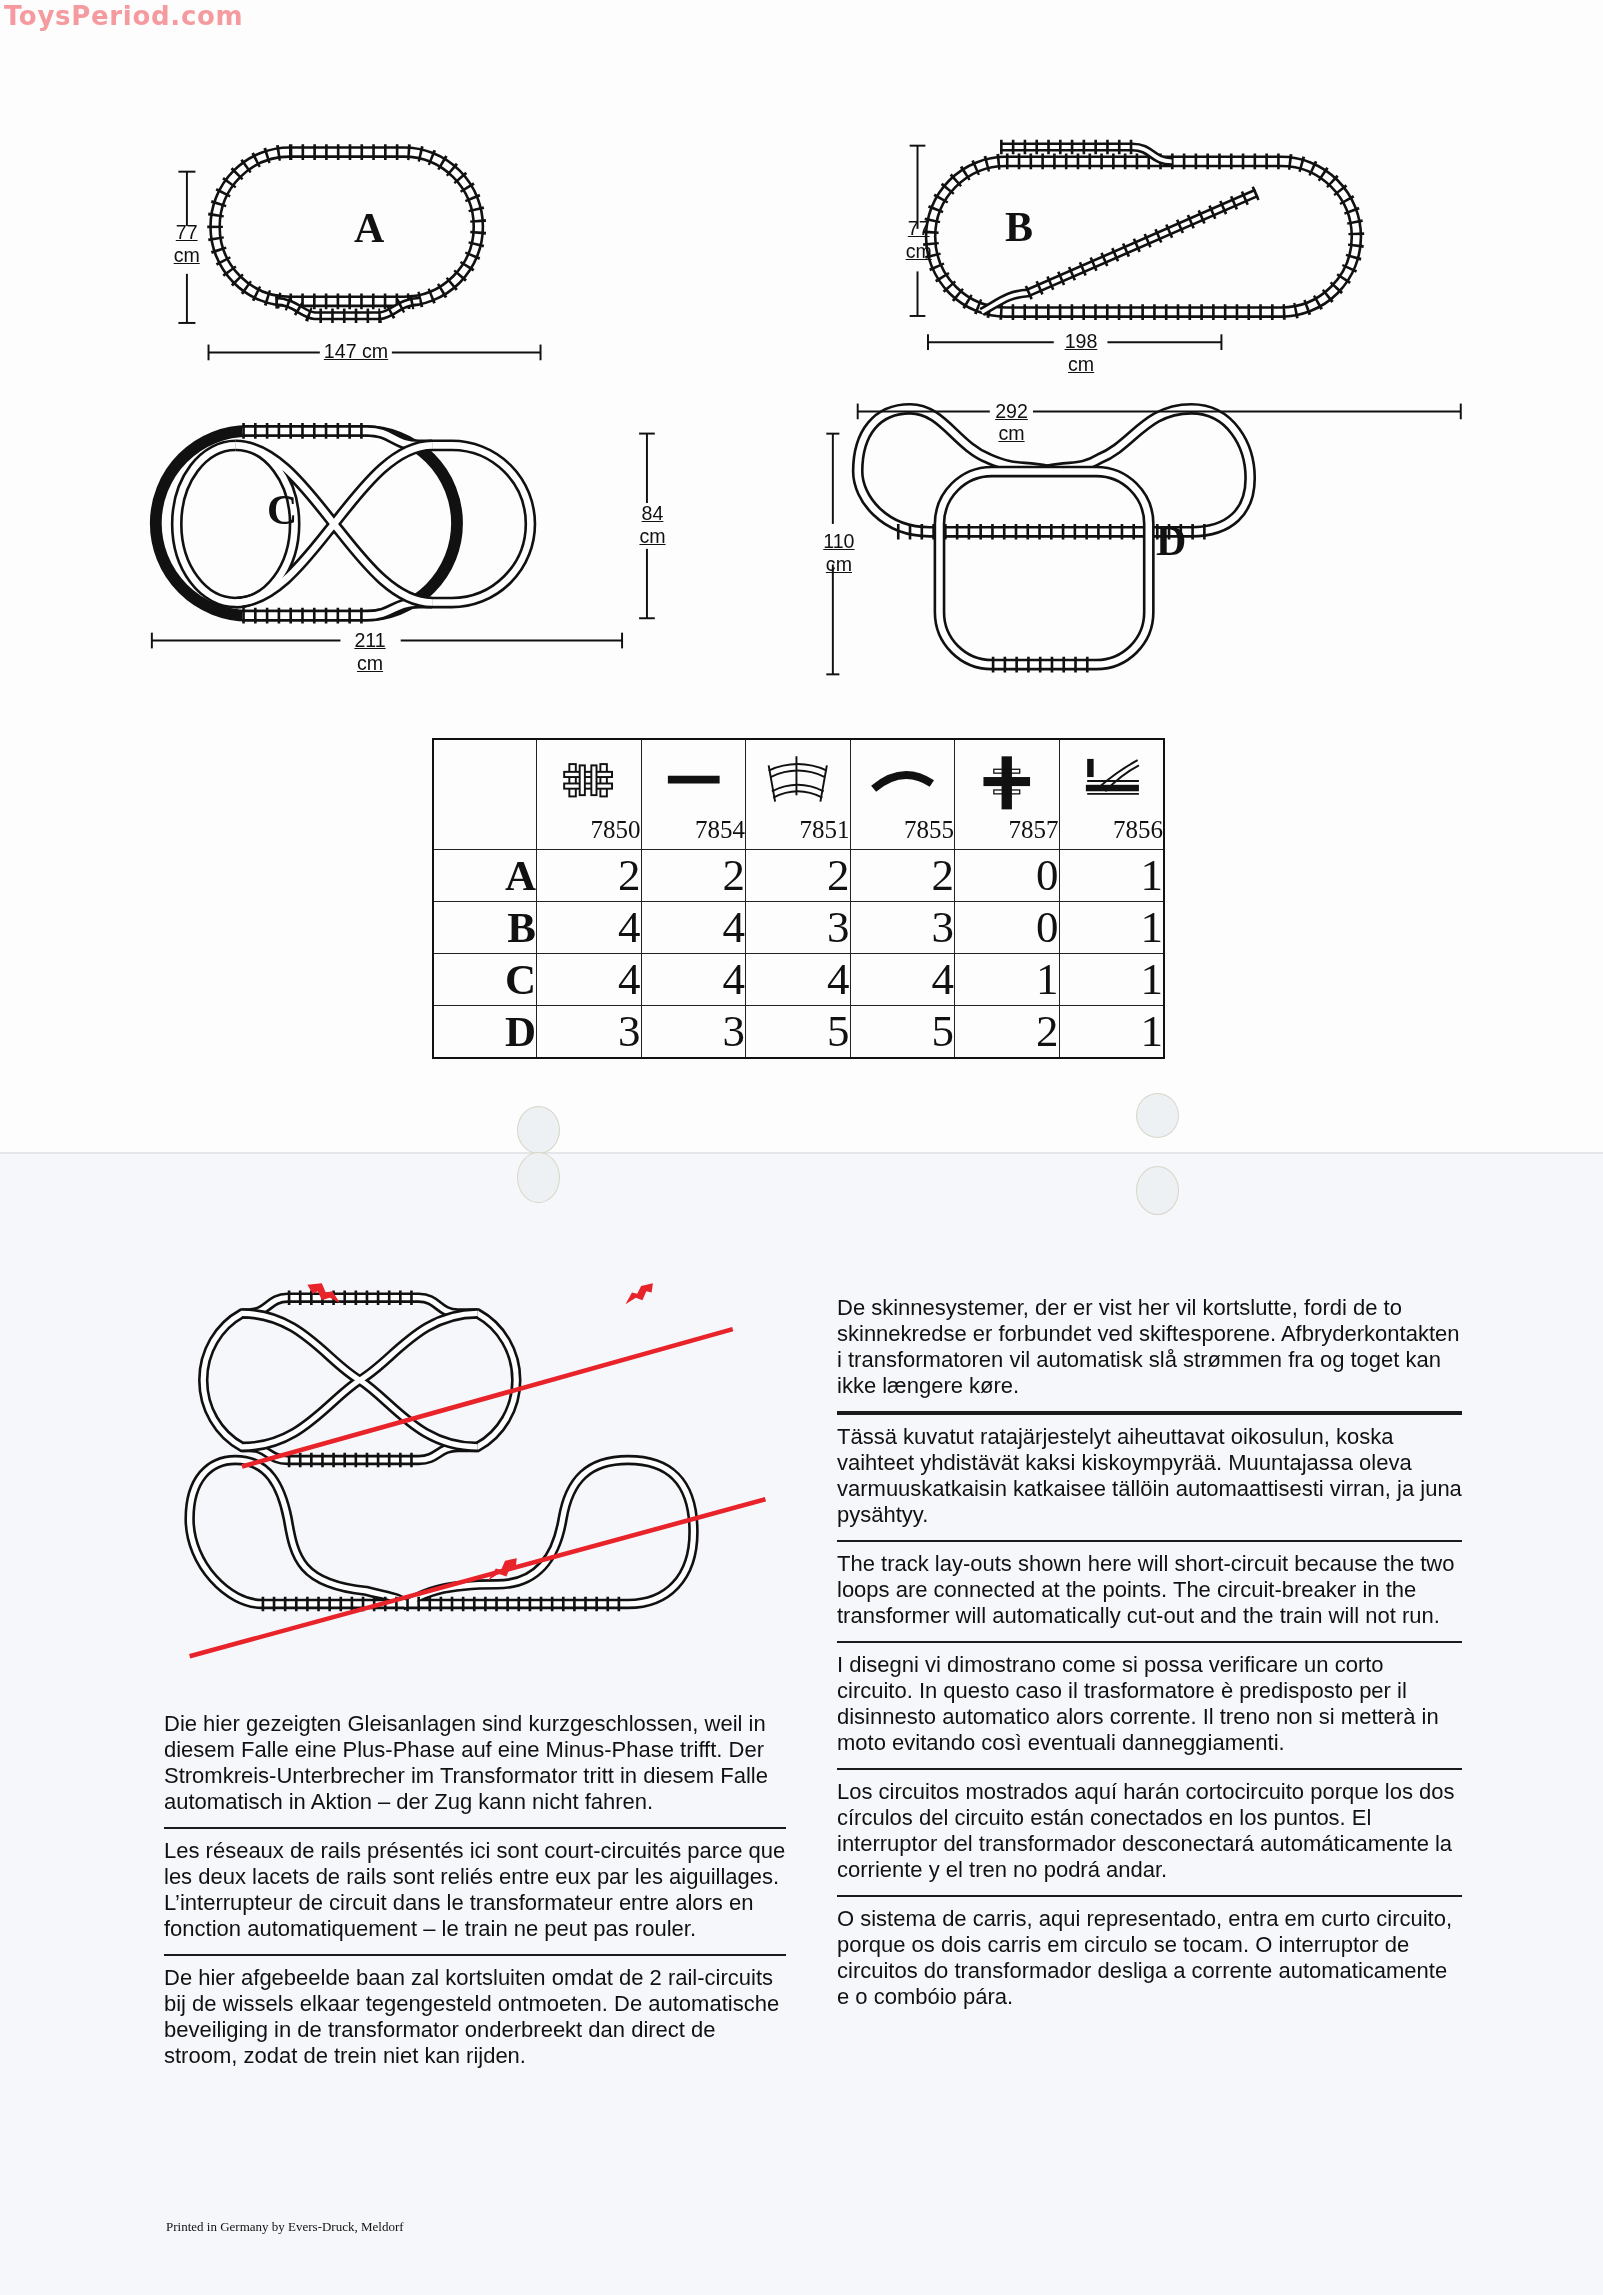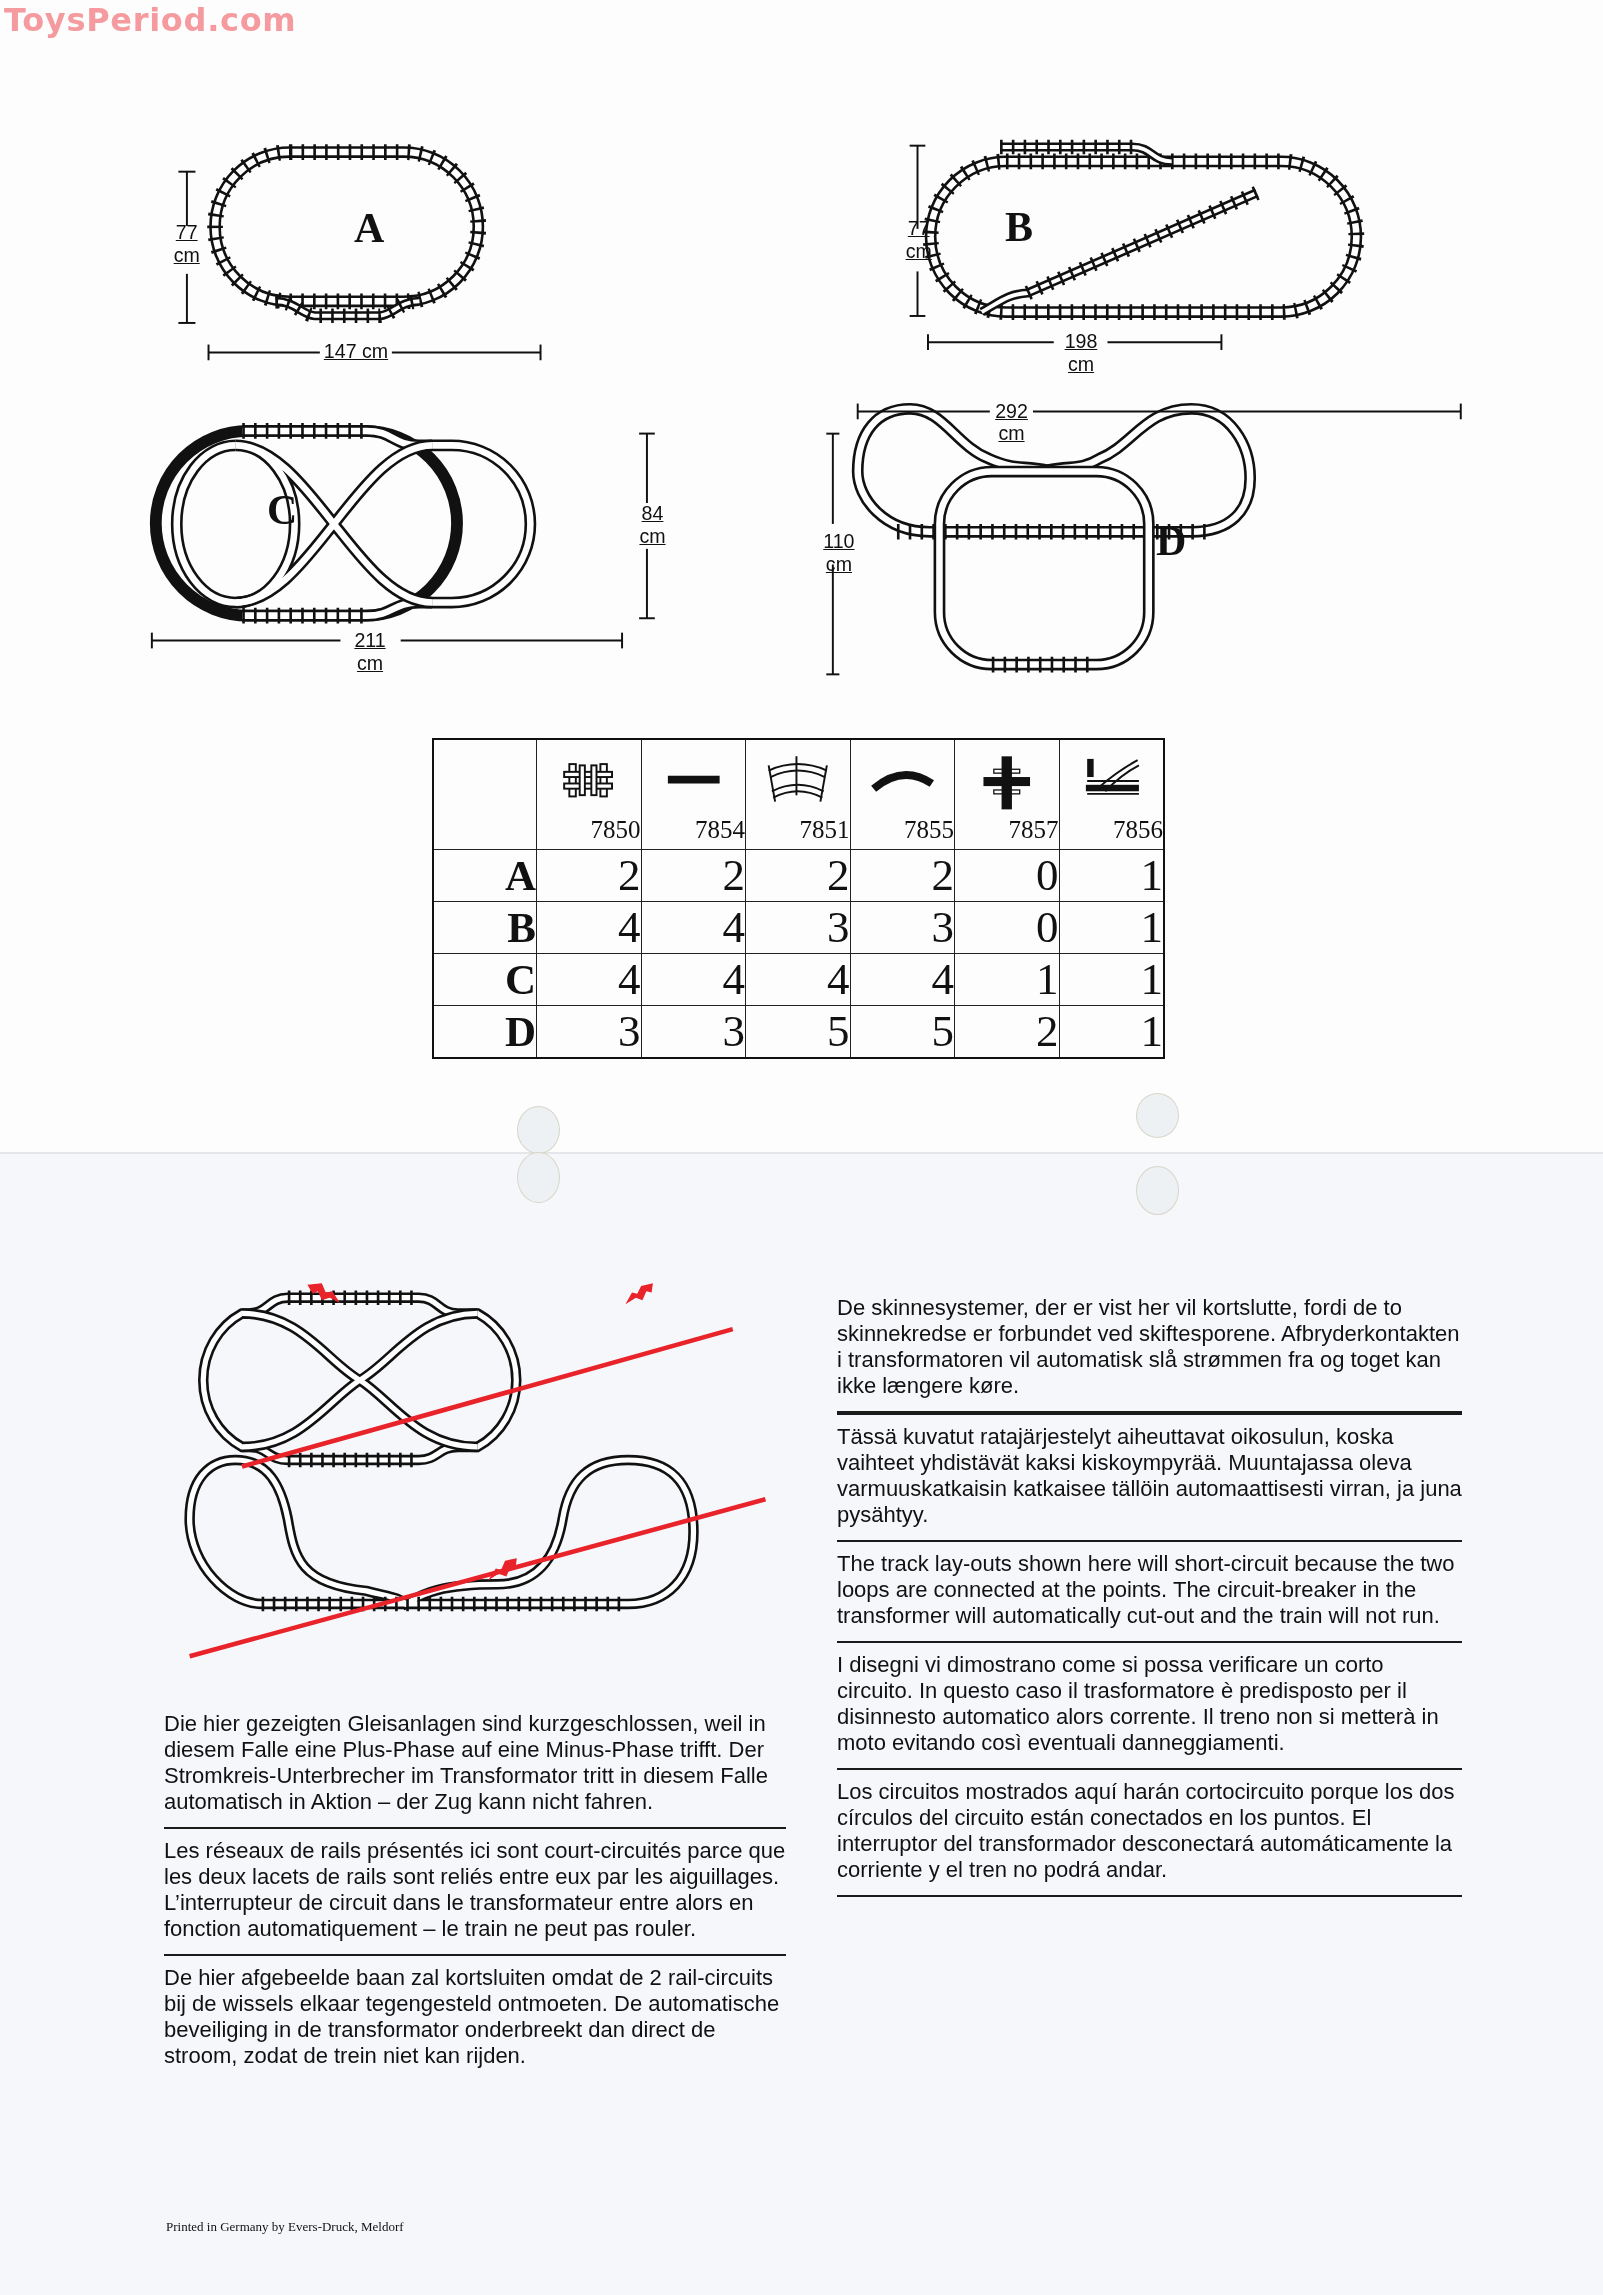--- a/index.html
+++ b/index.html
@@ -1,19 +1,19 @@
 <!DOCTYPE html>
 <html style="font-size:10.5px"><head>
 <meta charset="utf-8">
 <style>
   html, body { margin:0; padding:0; }
   body { width:1604px; height:2295px; background:#fdfdfd; position:relative; overflow:hidden;
          font-family:"Liberation Sans", sans-serif; color:#111; }
   .watermark { position:absolute; left:3.9px; top:1.3px; font-family:"DejaVu Sans", sans-serif; font-weight:bold;
-               font-size:32px; color:#f59a9e; letter-spacing:0.7px; }
+               font-size:26px; color:#f59a9e; letter-spacing:0.7px; }
   .fold { position:absolute; left:0; top:1152px; width:1604px; height:2px; background:#e4e6ea; }
   .lower-bg { position:absolute; left:0; top:1153px; width:1604px; height:1142px; background:#f6f7fb; }
   .diagram { position:absolute; }
   .diagram svg { position:absolute; left:0; top:0; overflow:visible; }
   .layout-letter { position:absolute; font-family:"Liberation Serif", serif; font-weight:bold; font-size:42px; }
   .dim-label { position:absolute; font-size:19.6px; background:transparent; line-height:1.15; text-align:center;text-decoration:underline; }
   .hole { position:absolute; background:#eef1f3; border-radius:50%; border:0.7px solid #d8d6c8; }
 
   table.parts { position:absolute; left:432px; top:738px; width:733px; height:321px; border-collapse:collapse;
                 border:2.6px solid #111; font-family:"Liberation Serif", serif; }
@@ -297,16 +297,17 @@
   <div class="divider"></div>
   <div class="divider"></div>
   <p class="text-block">Tässä kuvatut ratajärjestelyt aiheuttavat oikosulun, koska vaihteet yhdistävät kaksi kiskoympyrää. Muuntajassa oleva varmuuskatkaisin katkaisee tällöin automaattisesti virran, ja juna pysähtyy.</p>
   <div class="divider"></div>
   <p class="text-block">The track lay-outs shown here will short-circuit because the two loops are connected at the points. The circuit-breaker in the transformer will automatically cut-out and the train will not run.</p>
   <div class="divider"></div>
   <p class="text-block">I disegni vi dimostrano come si possa verificare un corto circuito. In questo caso il trasformatore è predisposto per il disinnesto automatico alors corrente. Il treno non si metterà in moto evitando così eventuali danneggiamenti.</p>
   <div class="divider"></div>
   <p class="text-block">Los circuitos mostrados aquí harán cortocircuito porque los dos círculos del circuito están conectados en los puntos. El interruptor del transformador desconectará automáticamente la corriente y el tren no podrá andar.</p>
   <div class="divider"></div>
+  <p class="text-block">O sistema de carris, aqui representado, entra em curto circuito, porque os dois carris em circulo se tocam. O interruptor de circuitos do transformador desliga a corrente automaticamente e o combóio pára.</p>
 </div>
 
 <div class="footer">Printed in Germany by Evers-Druck, Meldorf</div>
 
 
 </body></html>

